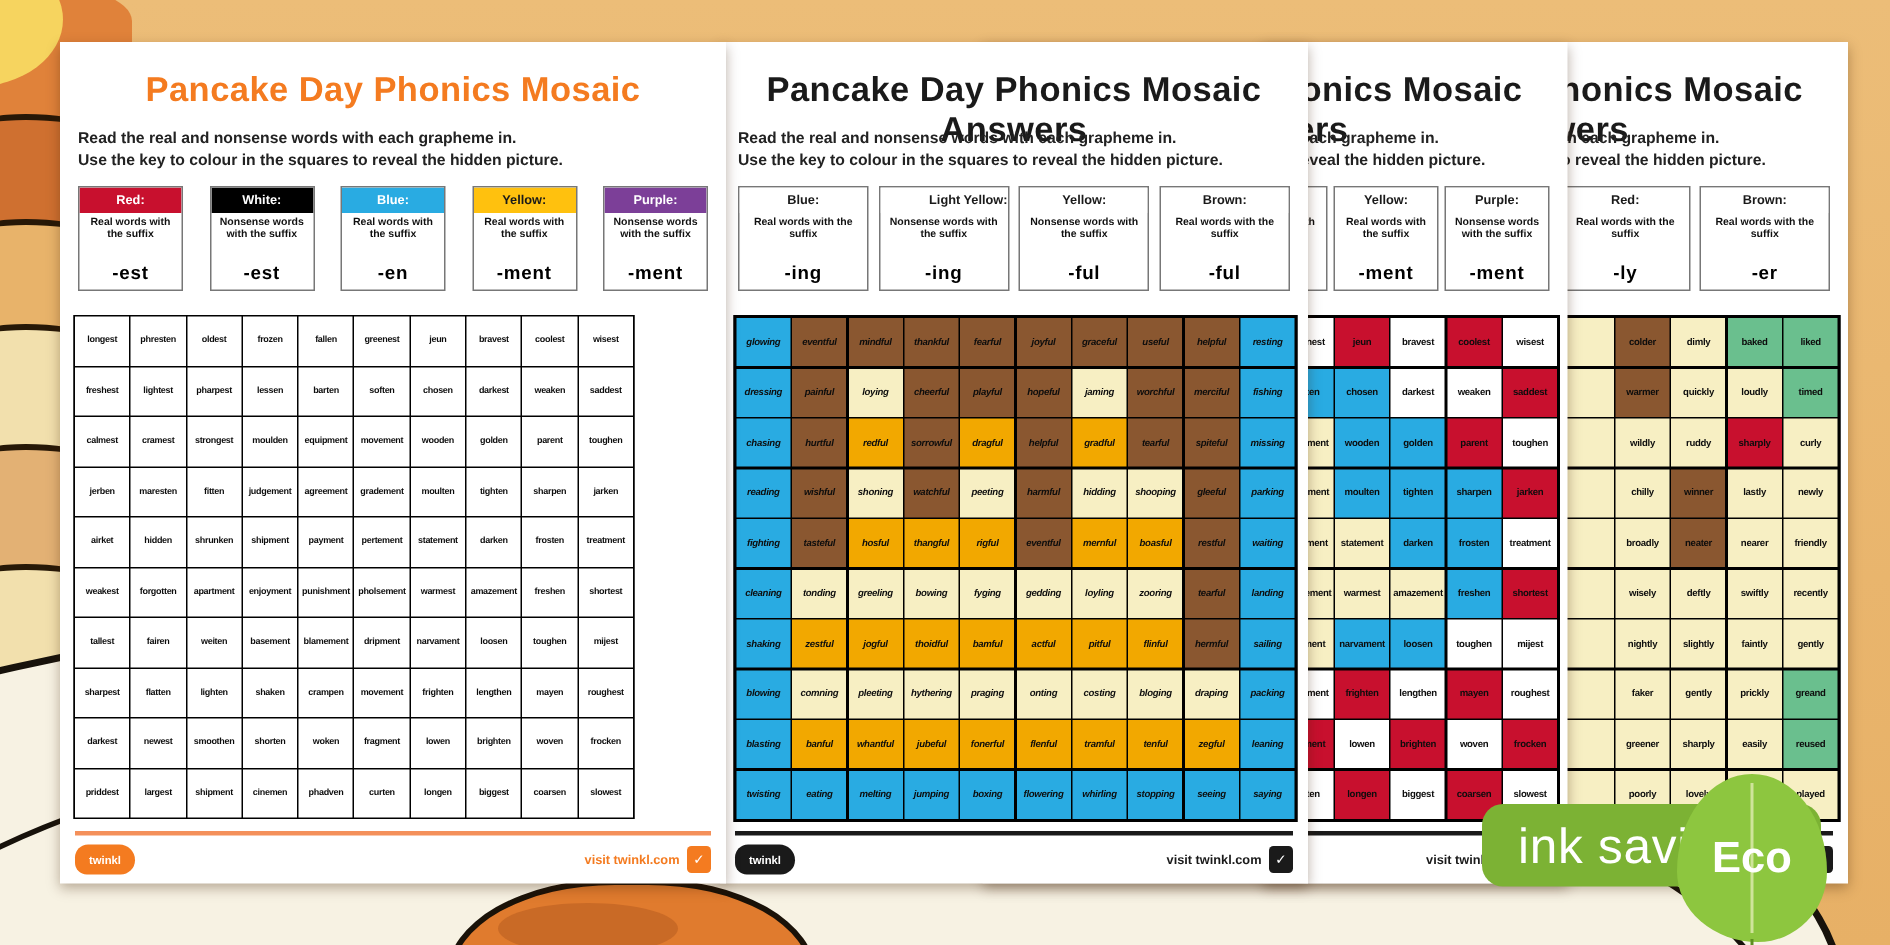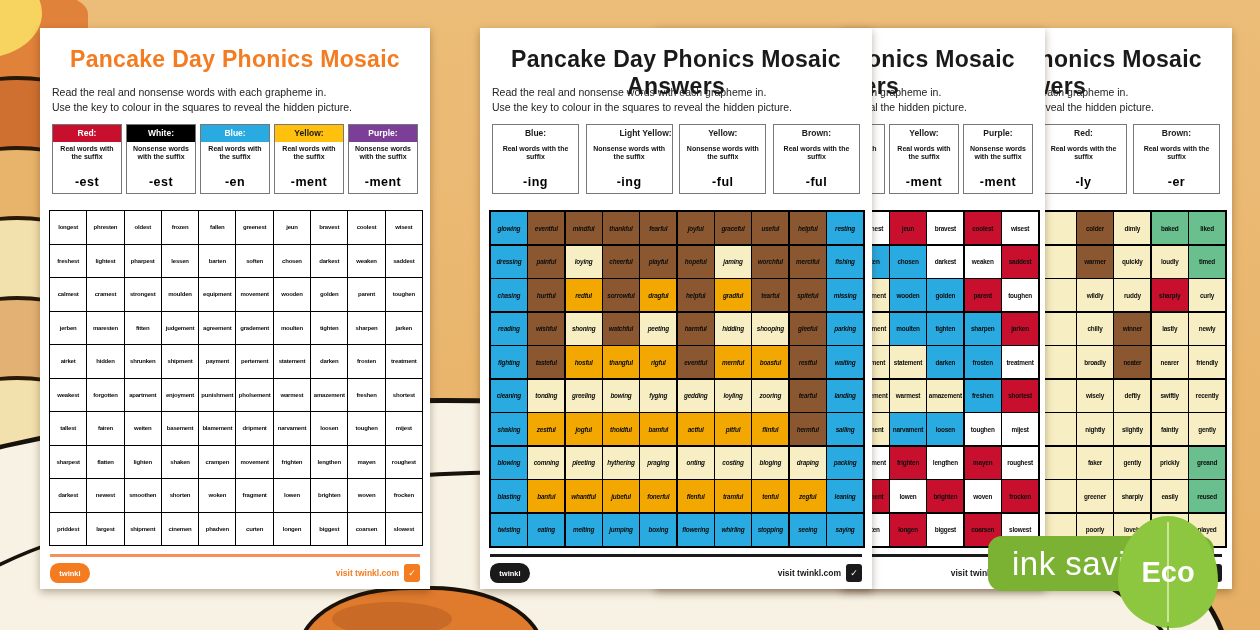--- a/index.html
+++ b/index.html
@@ -14,28 +14,28 @@
   .butter-blob{position:absolute;left:-30px;top:-20px;width:120px;height:90px;background:#f6d45f;border-radius:50%;z-index:2;}
   .plate{position:absolute;left:-340px;top:398px;width:1560px;height:520px;background:#f7f2e3;
          border:5px solid #17120b;border-radius:50%;z-index:2;}
   .plate-inner{position:absolute;left:-120px;top:470px;width:1300px;height:430px;background:transparent;
          border:4px solid #17120b;border-radius:50%;z-index:3;}
   .pancake-blob{position:absolute;left:298px;top:586px;width:238px;height:80px;background:#e07b2e;
          border:4px solid #1a1208;border-radius:50% 50% 40% 40%/80% 80% 30% 30%;z-index:4;}
   .pancake-blob .inner{position:absolute;left:30px;top:12px;width:120px;height:34px;background:#c96a26;border-radius:50%;}
   
   .page{position:absolute;top:28px;height:561px;background:#ffffff;box-shadow:0 3px 8px rgba(60,30,0,.35);}
-  .page1{left:40px;width:390px;z-index:40;}
+  .page1{left:40px;width:444px;z-index:40;}
   .page2{left:480px;width:392px;z-index:30;}
   .page3{left:655px;width:390px;z-index:20;}
   .page4{left:842px;width:390px;z-index:10;}
   .page-title{position:absolute;left:0;right:0;top:18px;margin:0;text-align:center;
     font-size:23px;font-weight:800;letter-spacing:.3px;color:#1a1a1a;}
   .page1 .page-title{color:#f47b20;}
-  .instr{position:absolute;left:12px;right:10px;margin:0;font-size:10.5px;font-weight:400;color:#222;line-height:1.45;}
+  .instr{position:absolute;left:12px;right:10px;margin:0;font-size:10.5px;font-weight:700;color:#222;line-height:1.45;}
   .instr.l1{top:57px;} .instr.l2{top:72px;}
   
   .key-row{position:absolute;left:12px;right:12px;top:96px;height:72px;display:flex;justify-content:space-between;}
   .key-box{border:1.5px solid #777;background:#fff;height:70px;box-sizing:border-box;
     display:flex;flex-direction:column;align-items:center;overflow:hidden;}
   .key5 .key-box{width:70px;} .key4 .key-box{width:87px;}
   .key-head{width:100%;height:17px;line-height:17px;text-align:center;font-size:8.5px;font-weight:800;flex:none;}
   .key-desc{font-size:7px;font-weight:700;text-align:center;color:#111;line-height:1.2;padding:3px 2px 0 2px;flex:1;}
   .key-suffix{font-size:12.5px;font-weight:800;color:#000;padding-bottom:4px;letter-spacing:.5px;}
   

